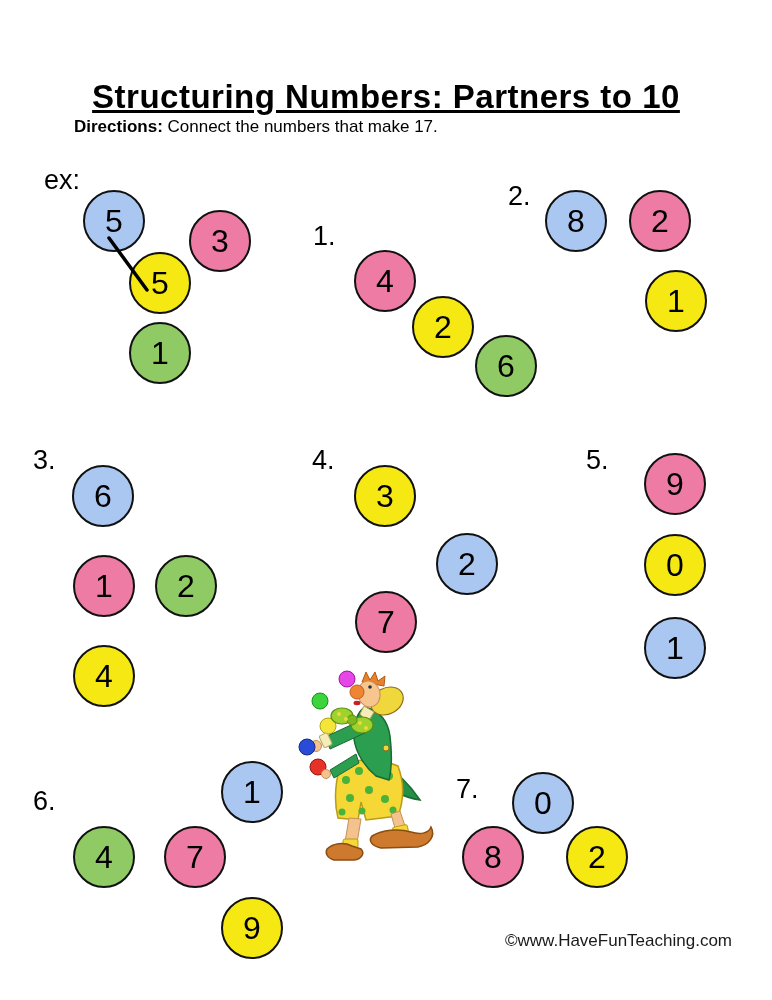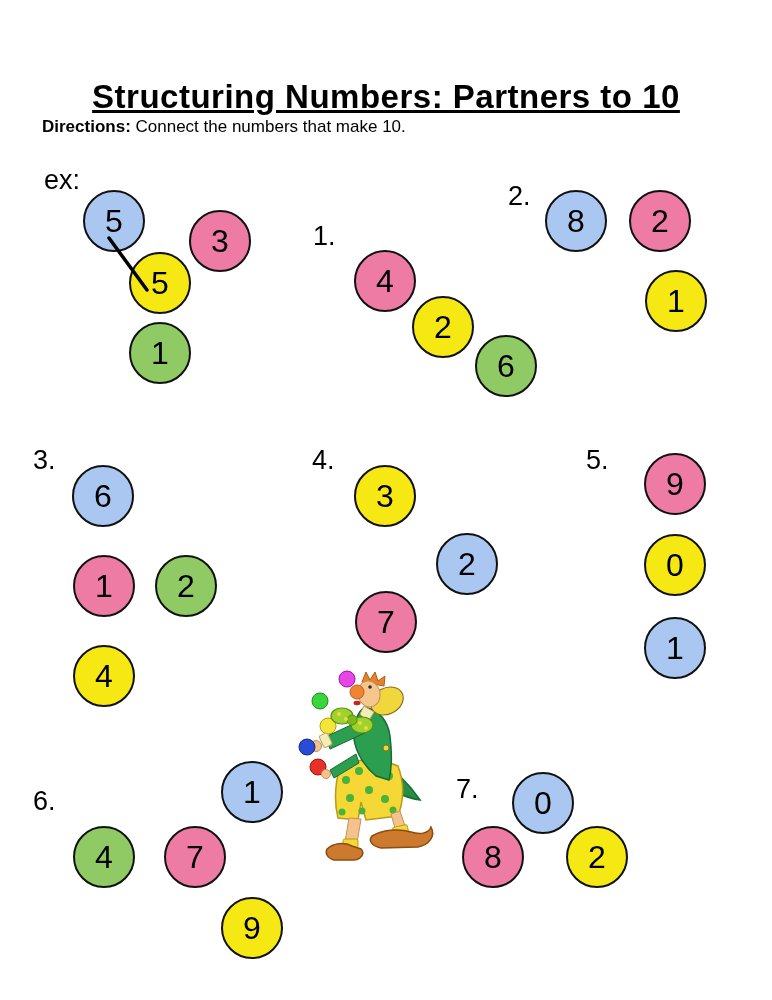--- a/index.html
+++ b/index.html
@@ -5,21 +5,21 @@
   html,body{margin:0;padding:0;background:#ffffff;}
   .page{position:relative;width:772px;height:1000px;background:#ffffff;overflow:hidden;
         font-family:"Liberation Sans",sans-serif;color:#000;}
 
   
   .name-row{position:absolute;left:313px;top:46px;font-size:21px;white-space:nowrap;}
   .name-line{display:inline-block;width:352px;height:17px;border-bottom:2px solid #000;margin-left:6px;}
   .title-wrap{position:absolute;left:0;top:78px;width:100%;text-align:center;}
   .title{font-size:33px;font-weight:bold;text-decoration:underline;letter-spacing:.5px;}
   .directions{position:absolute;left:42px;top:117px;font-size:17px;}
-  .directions b{font-weight:bold;}
+  .directions b{font-weight:bold;margin-left:32px;}
 
   
   .plabel{position:absolute;font-size:27px;color:#000;}
 
   
   .circle{position:absolute;width:62px;height:62px;border-radius:50%;
           border:2px solid #111;box-sizing:border-box;
           display:flex;align-items:center;justify-content:center;
           font-size:32px;line-height:1;}
 
@@ -31,21 +31,21 @@
 <body>
 
 <div class="page">
 
 
   <div class="title-wrap">
     <span class="title">Structuring Numbers: Partners to 10</span>
   </div>
 
   <div class="directions">
-    <b>Directions:</b><span> Connect the numbers that make 10.</span>
+    <b>Directions:</b><span> Connect the numbers that make 17.</span>
   </div>
 
   <div class="plabel" style="left:44px;top:165px;text-align:center;">ex:</div>
   <div class="circle" style="left: 83px; top: 190px; background-color: rgb(170, 199, 242);">
       <span>5</span>
     </div>
   <div class="circle" style="left: 189px; top: 210px; background-color: rgb(238, 123, 163);">
       <span>3</span>
     </div>
   <div class="circle" style="left: 129px; top: 252px; background-color: rgb(245, 232, 19);">
@@ -199,14 +199,15 @@
     <ellipse cx="82" cy="75" rx="11" ry="8" fill="#9ed32e" stroke="#5c8f12" stroke-width="1.2"></ellipse>
     <circle cx="72" cy="70" r="5" fill="#7cb81e" stroke="#5c8f12" stroke-width="1"></circle>
     <circle cx="59" cy="64" r="2" fill="#f0d73c"></circle>
       <circle cx="66" cy="69" r="2" fill="#f0d73c"></circle>
     <circle cx="80" cy="73" r="2" fill="#f0d73c"></circle>
       <circle cx="86" cy="78" r="2" fill="#f0d73c"></circle>
 
     <circle cx="106" cy="98" r="3" fill="#f0d73c" stroke="#8a6d1d" stroke-width="1"></circle>
   </svg>
 
+  <div class="footer">©www.HaveFunTeaching.com</div>
 
 </div>
 
 </body></html>

